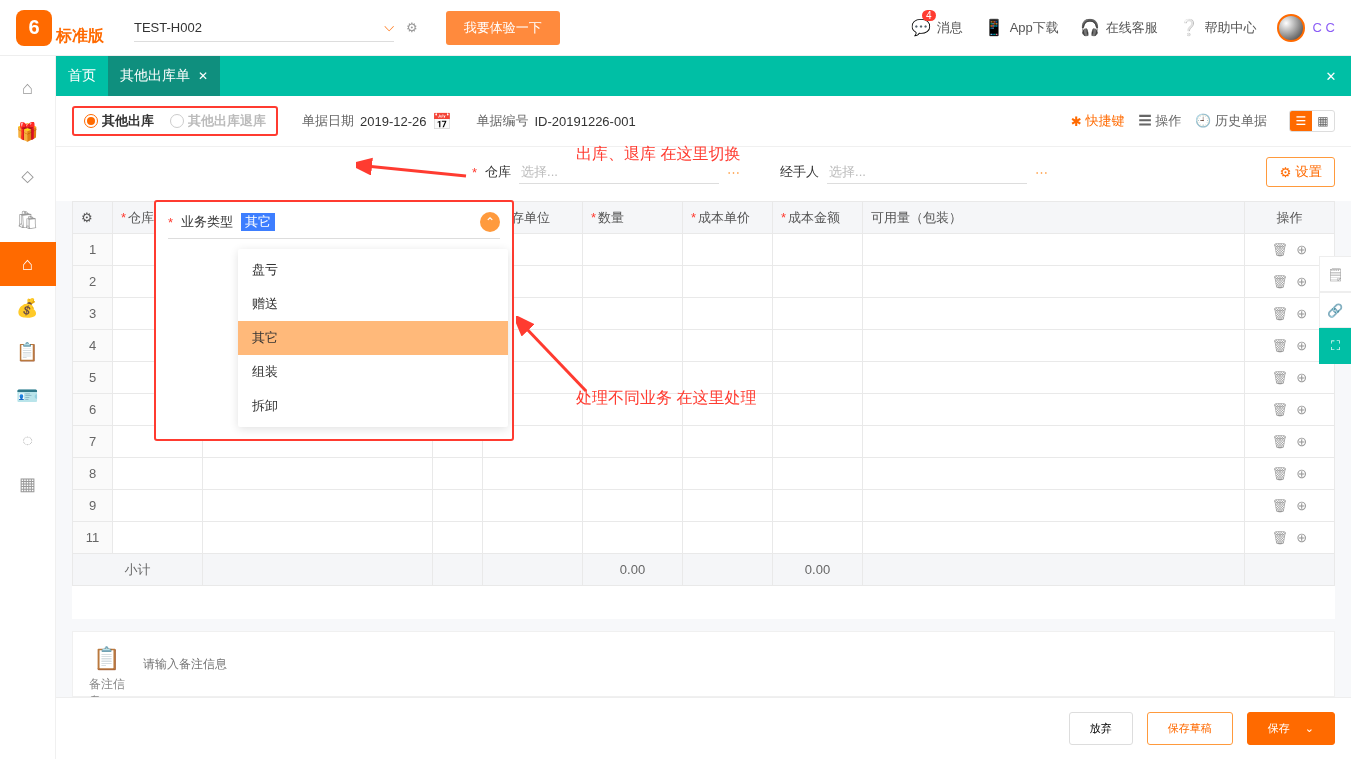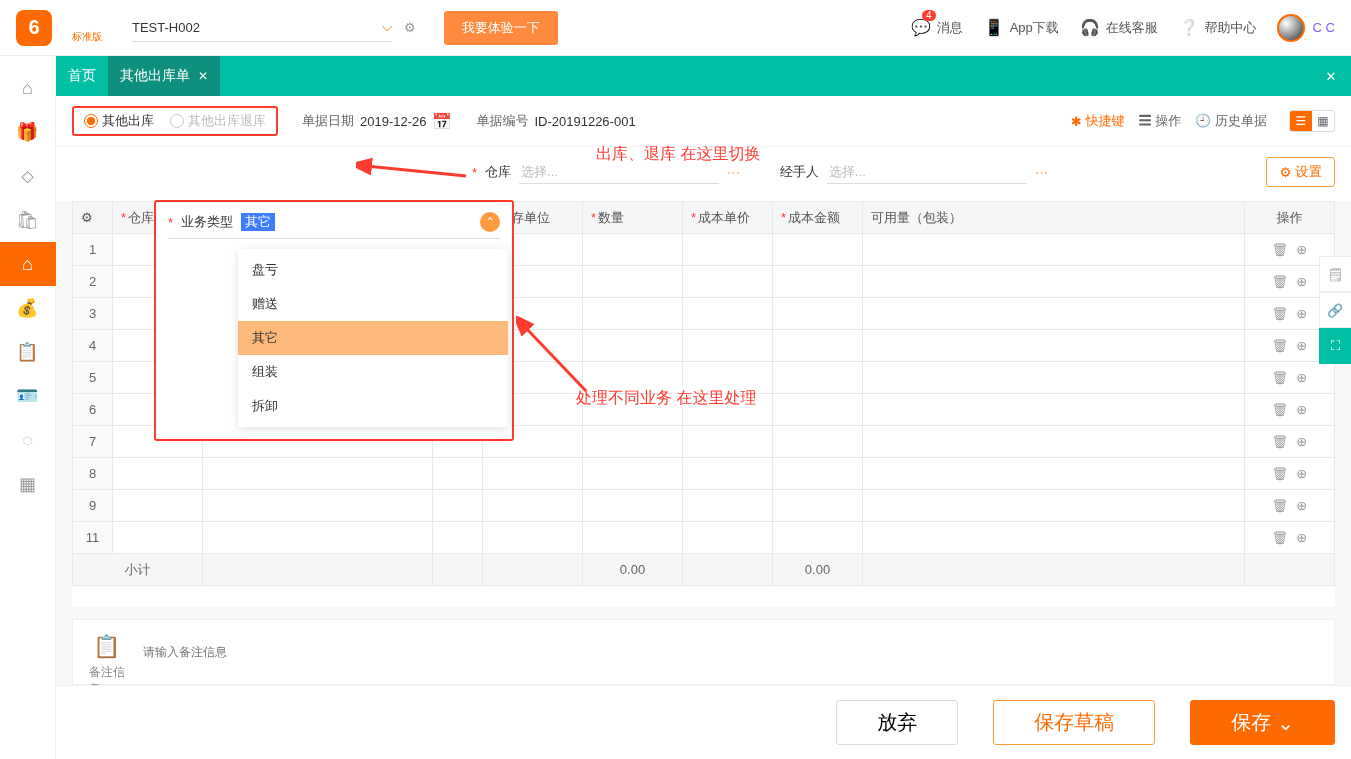--- a/index.html
+++ b/index.html
@@ -1,21 +1,21 @@
 <!DOCTYPE html>
 <html><head>
 <meta charset="utf-8">
 <style>
 * { box-sizing: border-box; margin: 0; padding: 0; }
 body { font-family: "Microsoft YaHei", Arial, sans-serif; font-size: 13px; color: #333; background: #fff; overflow: hidden; }
 
 
 .top-header { height: 56px; display: flex; align-items: center; padding: 0 16px; border-bottom: 1px solid #eee; }
 .logo { width: 36px; height: 36px; background: #ff6a00; border-radius: 8px; display: flex; align-items: center; justify-content: center; color: #fff; font-weight: bold; font-size: 20px; }
-.logo-text { font-size: 10px; color: #ff6a00; margin-left: 20px; margin-top: 18px; }
+.logo-text { font-size: 16px; color: #ff6a00; margin-left: 4px; margin-top: 18px; font-weight: bold; }
 .org-select { margin-left: 30px; width: 260px; border-bottom: 1px solid #ddd; padding: 6px 0; display: flex; align-items: center; justify-content: space-between; color: #333; }
 .org-select .chev { color: #ff6a00; }
 .gear-top { margin-left: 12px; color: #999; cursor: pointer; }
 .trial-btn { margin-left: 28px; background: #ff8a3d; color: #fff; border: none; border-radius: 3px; padding: 8px 18px; cursor: pointer; font-size: 13px; }
 .top-spacer { flex: 1; }
 .top-item { display: flex; align-items: center; margin-left: 22px; color: #555; cursor: pointer; position: relative; }
 .top-item .ico { margin-right: 5px; font-size: 16px; }
 .badge { position: absolute; top: -8px; left: 10px; background: #ff3b30; color: #fff; border-radius: 8px; font-size: 10px; padding: 0 4px; min-width: 14px; text-align: center; }
 .avatar { width: 28px; height: 28px; border-radius: 50%; background: radial-gradient(circle at 30% 30%, #fff, #333); border: 2px solid #ff6a00; margin-left: 20px; }
 .user-name { margin-left: 8px; color: #8b5cf6; }
@@ -31,21 +31,21 @@
 
 .tabs { height: 40px; background: #00bfa5; display: flex; align-items: stretch; }
 .tab { padding: 0 12px; display: flex; align-items: center; color: #fff; cursor: pointer; font-size: 14px; }
 .tab.active { background: #0f8f7e; }
 .tab .close { margin-left: 8px; font-size: 12px; }
 .tabs-close { margin-left: auto; width: 40px; display: flex; align-items: center; justify-content: center; color: #fff; cursor: pointer; background: #00bfa5; }
 
 
 .toolbar1 { background: #fff; margin: 0; padding: 10px 16px; display: flex; align-items: center; border-bottom: 1px solid #f0f0f0; position: relative; }
 .radio-box { border: 2px solid #ff3b30; border-radius: 3px; padding: 4px 10px; display: flex; align-items: center; gap: 16px; }
-.radio-item { display: flex; align-items: center; gap: 4px; cursor: pointer; }
+.radio-item { display: flex; align-items: center; gap: 4px; cursor: pointer; font-weight: bold; }
 .radio-dot { width: 14px; height: 14px; border: 1px solid #ff6a00; border-radius: 50%; display: inline-flex; align-items: center; justify-content: center; }
 .radio-dot.on::after { content: ""; width: 8px; height: 8px; background: #ff6a00; border-radius: 50%; }
 .radio-dot.off { border-color: #ccc; }
 .radio-item.dim { color: #bbb; }
 .meta-item { margin-left: 24px; color: #666; display: flex; align-items: center; gap: 6px; }
 .meta-item .val { color: #333; }
 .cal-ico { color: #ff9a3d; font-size: 16px; }
 .tool-right { margin-left: auto; display: flex; align-items: center; gap: 14px; color: #666; }
 .tool-right .orange { color: #ff6a00; display: flex; align-items: center; gap: 4px; }
 .view-toggle { display: flex; border: 1px solid #ddd; border-radius: 3px; overflow: hidden; margin-left: 8px; }
@@ -88,23 +88,23 @@
 .subtotal td { background: #f5f6f8; font-weight: 500; }
 
 
 .remark-bar { background: #fff; margin: 12px 16px 0; padding: 14px 16px; display: flex; align-items: center; gap: 18px; border: 1px solid #f0f0f0; }
 .remark-ico { width: 36px; height: 36px; display: flex; flex-direction: column; align-items: center; color: #00bfa5; }
 .remark-ico .lbl { font-size: 12px; color: #888; margin-top: 4px; }
 .remark-input { flex: 1; border: none; outline: none; font-size: 12px; color: #999; }
 
 
 .footer { background: #fff; padding: 14px 16px; display: flex; justify-content: flex-end; gap: 14px; border-top: 1px solid #eee; }
-.btn { padding: 8px 40px; border-radius: 3px; font-size: 20px; cursor: pointer; border: 1px solid #ddd; background: #fff; margin-left: 21px; }
+.btn { padding: 8px 20px; border-radius: 3px; font-size: 11px; cursor: pointer; border: 1px solid #ddd; background: #fff; }
 .btn.outline-o { border-color: #ff9a3d; color: #ff6a00; }
-.btn.primary { background: #ff6a00; border-color: #ff6a00; color: #fff; display: flex; align-items: center; gap: 6px; }
+.btn.primary { background: #ff6a00; border-color: #ff6a00; color: #fff; display: flex; align-items: center; gap: 15px; }
 
 
 .float-tools { position: absolute; right: 0; top: 200px; width: 32px; display: flex; flex-direction: column; }
 .float-tools div { width: 32px; height: 36px; display: flex; align-items: center; justify-content: center; color: #999; border: 1px solid #eee; border-right: none; background: #fff; cursor: pointer; }
 .float-tools div.teal { background: #00bfa5; color: #fff; border-color: #00bfa5; }
 </style>
 </head>
 <body>
 
 <div class="top-header">
@@ -231,21 +231,21 @@
     </div>
 
     <svg class="arrow" style="left:300px; top:90px;" width="120" height="40">
       <defs>
           <marker id="ah1" markerWidth="10" markerHeight="10" refX="2" refY="3" orient="auto">
             <path d="M0,0 L0,6 L8,3 z" fill="#ff3b30"></path>
           </marker>
         </defs>
       <line x1="110" y1="30" x2="10" y2="20" stroke="#ff3b30" stroke-width="3" marker-end="url(#ah1)"></line>
     </svg>
-    <div class="annot" style="left:540px; top:88px;">出库、退库 在这里切换</div>
+    <div class="annot" style="left:520px; top:88px;">出库、退库 在这里切换</div>
 
     <svg class="arrow" style="left:460px; top:260px;" width="90" height="90">
       <defs>
           <marker id="ah2" markerWidth="10" markerHeight="10" refX="2" refY="3" orient="auto">
             <path d="M0,0 L0,6 L8,3 z" fill="#ff3b30"></path>
           </marker>
         </defs>
       <line x1="70" y1="75" x2="8" y2="10" stroke="#ff3b30" stroke-width="3" marker-end="url(#ah2)"></line>
     </svg>
     <div class="annot" style="left:520px; top:332px;">处理不同业务 在这里处理</div>

